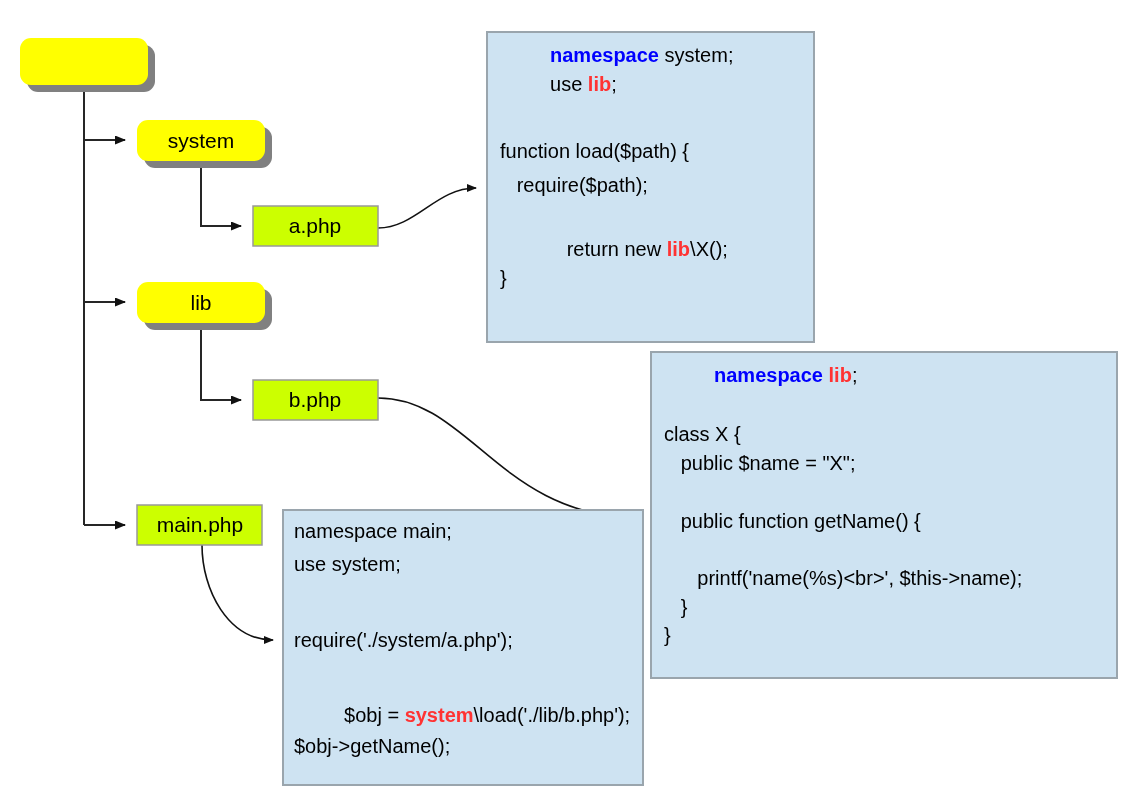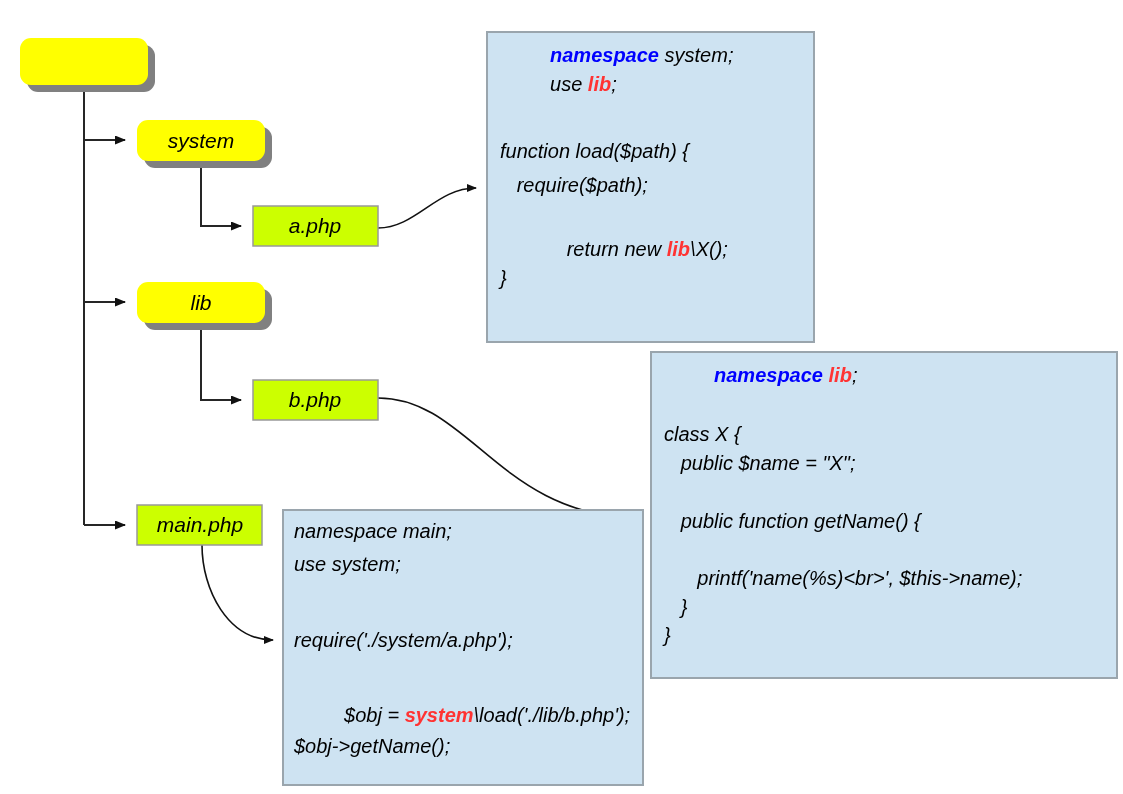--- a/index.html
+++ b/index.html
@@ -10,21 +10,20 @@
   body {
     width: 1123px;
     height: 794px;
     overflow: hidden;
     font-family: "Liberation Sans", sans-serif;
   }
   #diagram-root {
     position: relative;
     width: 1021px;
     height: 794px;
-    font-style: italic;
   }
   svg.diagram {
     position: absolute;
     top: 0;
     left: 0;
     width: 1123px;
     height: 794px;
   }
   .node-label {
     font-family: "Liberation Sans", sans-serif;

